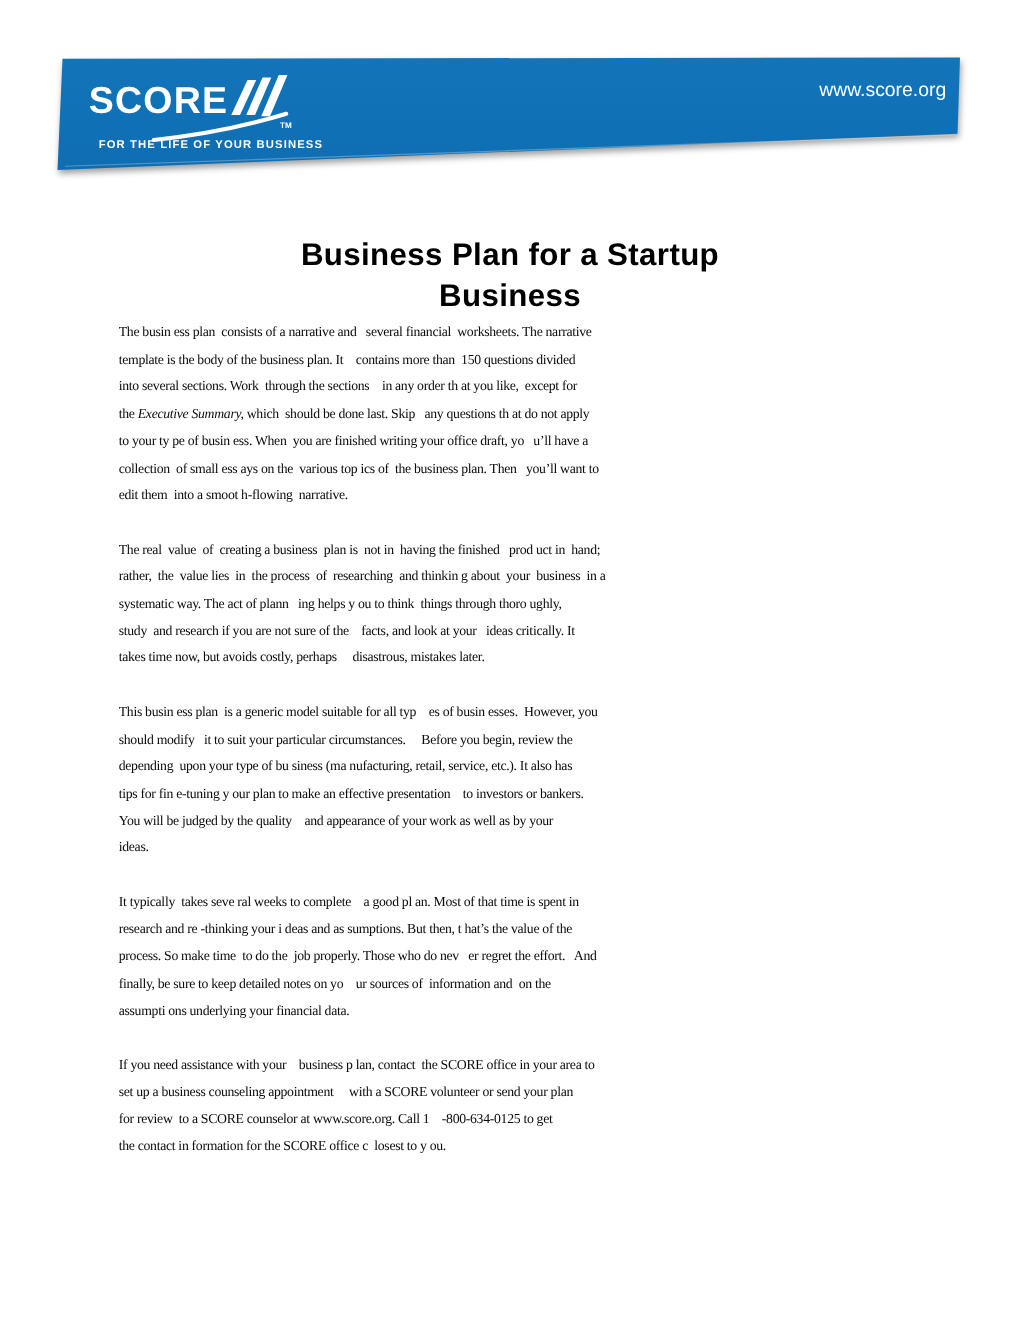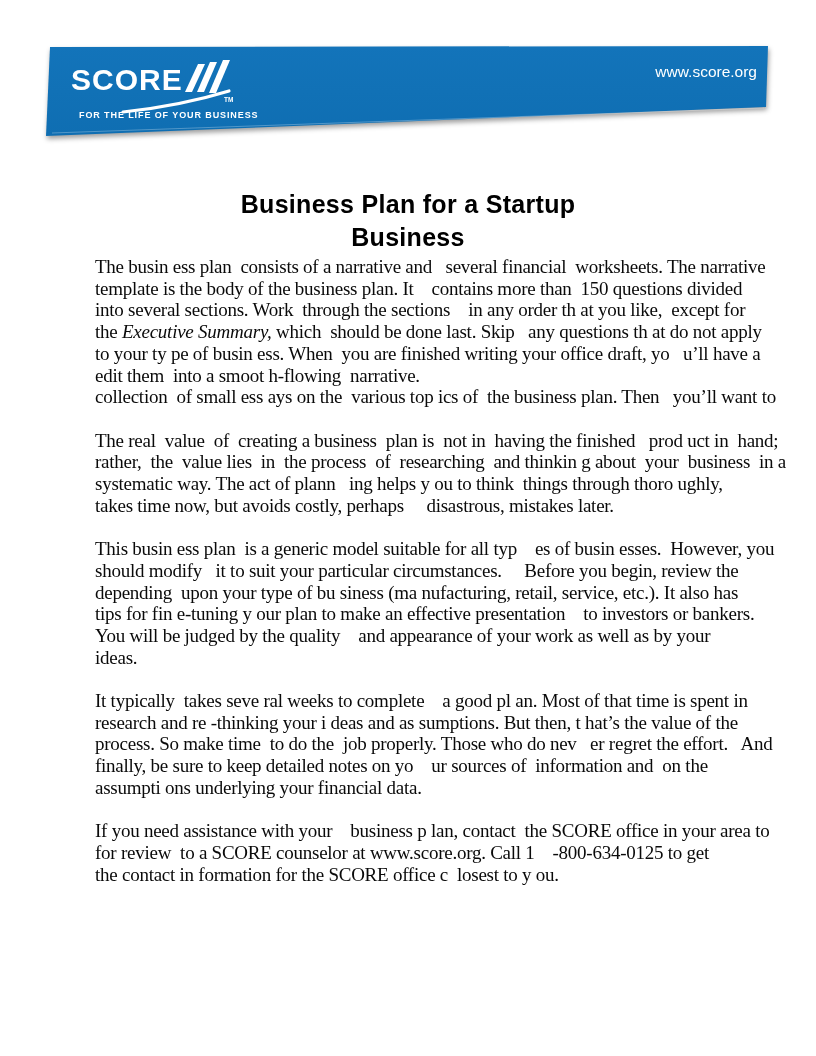--- a/index.html
+++ b/index.html
@@ -30,21 +30,21 @@
     text-align:center;
     font-family:"Liberation Sans", sans-serif;
     font-weight:bold; font-size:25px; line-height:33px;
     color:#000000; letter-spacing:0.3px;
   }
 
   
   .doc-body {
     position:absolute; top:256px; left:95px; width:640px;
     font-family:"Liberation Serif", serif;
-    font-size:19px; line-height:21.7px;
+    font-size:11px; line-height:21.7px;
     color:#0a0a0a; letter-spacing:-0.25px;
   }
   .para { margin:0 0 21.7px 0; }
   .line { white-space:pre; }
   .line i { font-style:italic; }
 </style>
 </head>
 <body>
 
 <div class="page">
@@ -83,44 +83,46 @@
     <div>Business</div>
   </div>
 
   <div class="doc-body">
       <div class="para">
         <div class="line">The busin ess plan  consists of a narrative and   several financial  worksheets. The narrative</div>
         <div class="line">template is the body of the business plan. It    contains more than  150 questions divided</div>
         <div class="line">into several sections. Work  through the sections    in any order th at you like,  except for</div>
         <div class="line">the <i>Executive Summary,</i> which  should be done last. Skip   any questions th at do not apply</div>
         <div class="line">to your ty pe of busin ess. When  you are finished writing your office draft, yo   u’ll have a</div>
+        <div class="line">collection  of small ess ays on the  various top ics of  the business plan. Then   you’ll want to</div>
         <div class="line">edit them  into a smoot h-flowing  narrative.</div>
-        <div class="line">collection  of small ess ays on the  various top ics of  the business plan. Then   you’ll want to</div>
       </div>
       <div class="para">
         <div class="line">The real  value  of  creating a business  plan is  not in  having the finished   prod uct in  hand;</div>
         <div class="line">rather,  the  value lies  in  the process  of  researching  and thinkin g about  your  business  in a</div>
         <div class="line">systematic way. The act of plann   ing helps y ou to think  things through thoro ughly,</div>
+        <div class="line">study  and research if you are not sure of the    facts, and look at your   ideas critically. It</div>
         <div class="line">takes time now, but avoids costly, perhaps     disastrous, mistakes later.</div>
       </div>
       <div class="para">
         <div class="line">This busin ess plan  is a generic model suitable for all typ    es of busin esses.  However, you</div>
         <div class="line">should modify   it to suit your particular circumstances.     Before you begin, review the</div>
         <div class="line">depending  upon your type of bu siness (ma nufacturing, retail, service, etc.). It also has</div>
         <div class="line">tips for fin e-tuning y our plan to make an effective presentation    to investors or bankers.</div>
         <div class="line">You will be judged by the quality    and appearance of your work as well as by your</div>
         <div class="line">ideas.</div>
       </div>
       <div class="para">
         <div class="line">It typically  takes seve ral weeks to complete    a good pl an. Most of that time is spent in</div>
         <div class="line">research and re -thinking your i deas and as sumptions. But then, t hat’s the value of the</div>
         <div class="line">process. So make time  to do the  job properly. Those who do nev   er regret the effort.   And</div>
         <div class="line">finally, be sure to keep detailed notes on yo    ur sources of  information and  on the</div>
         <div class="line">assumpti ons underlying your financial data.</div>
       </div>
       <div class="para">
         <div class="line">If you need assistance with your    business p lan, contact  the SCORE office in your area to</div>
+        <div class="line">set up a business counseling appointment     with a SCORE volunteer or send your plan</div>
         <div class="line">for review  to a SCORE counselor at www.score.org. Call 1    -800-634-0125 to get</div>
         <div class="line">the contact in formation for the SCORE office c  losest to y ou.</div>
       </div>
     </div>
 
 </div>
 
 </body></html>

